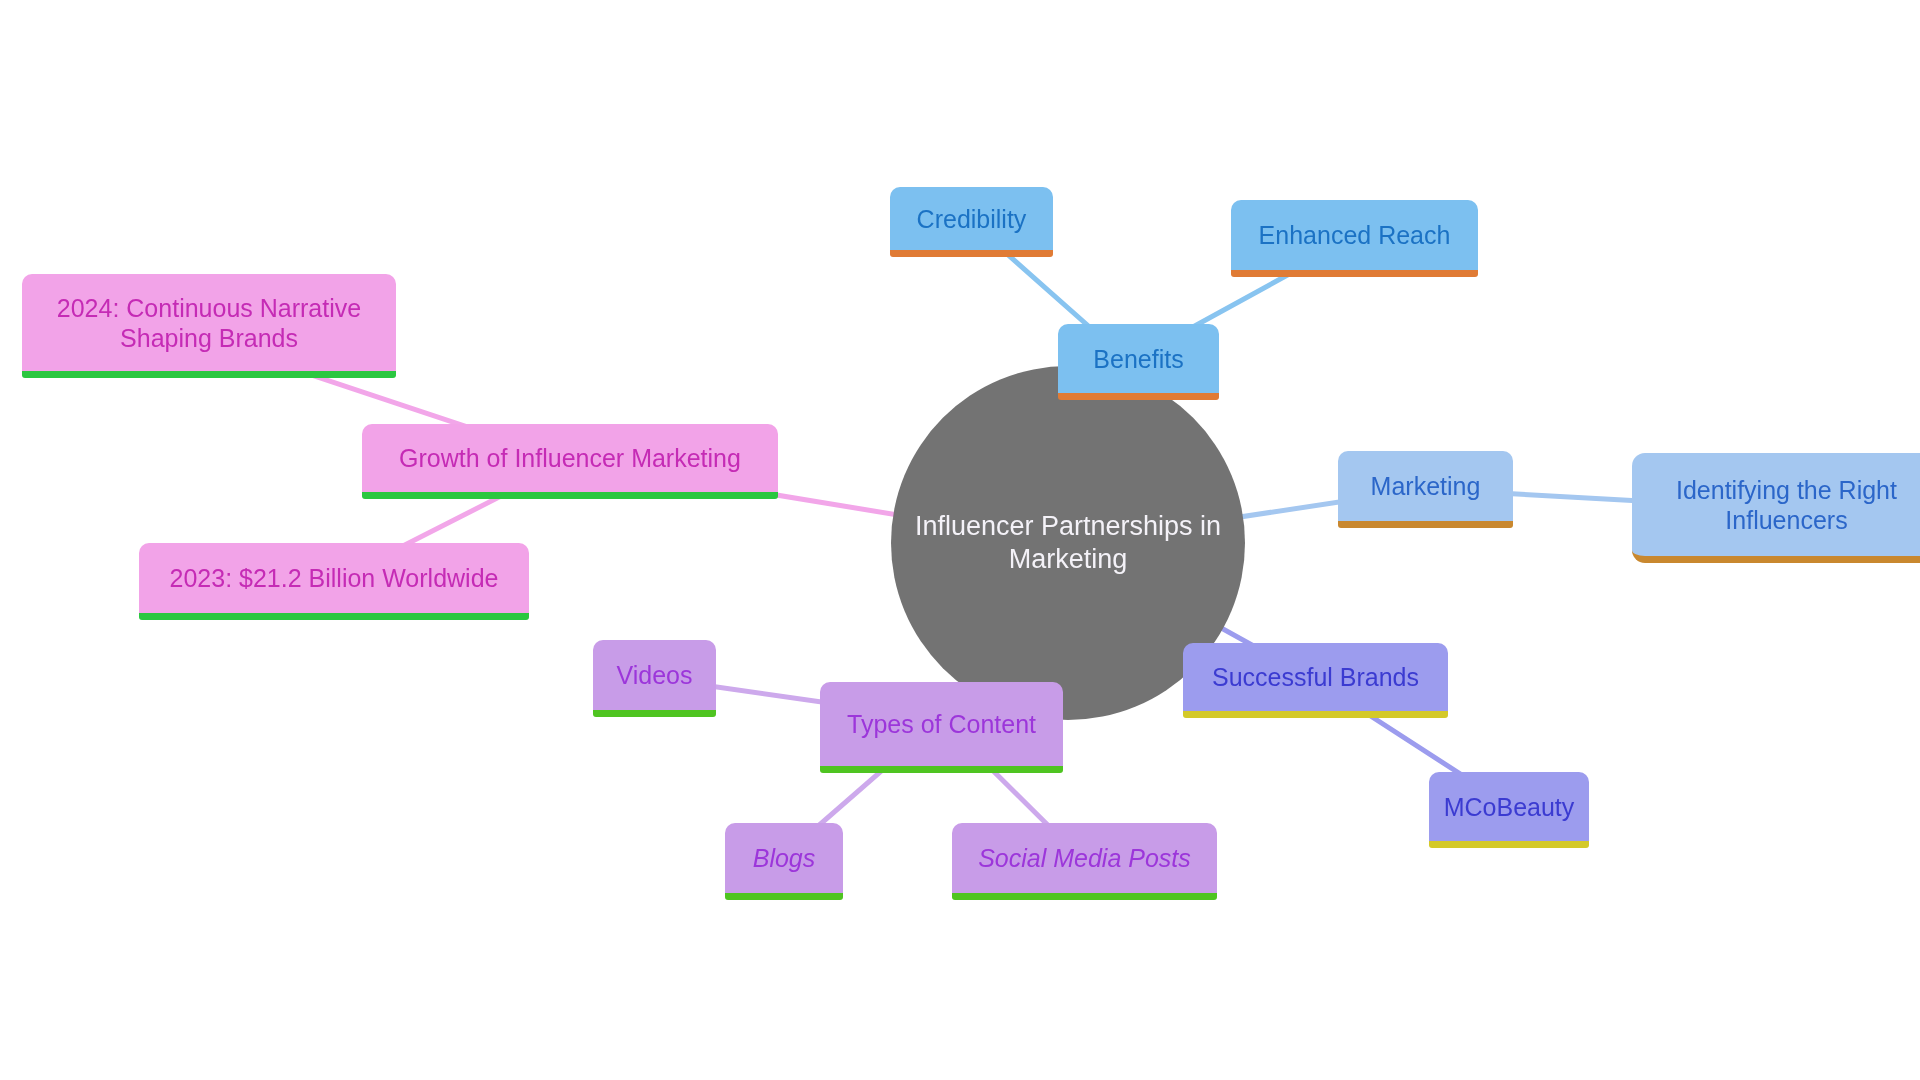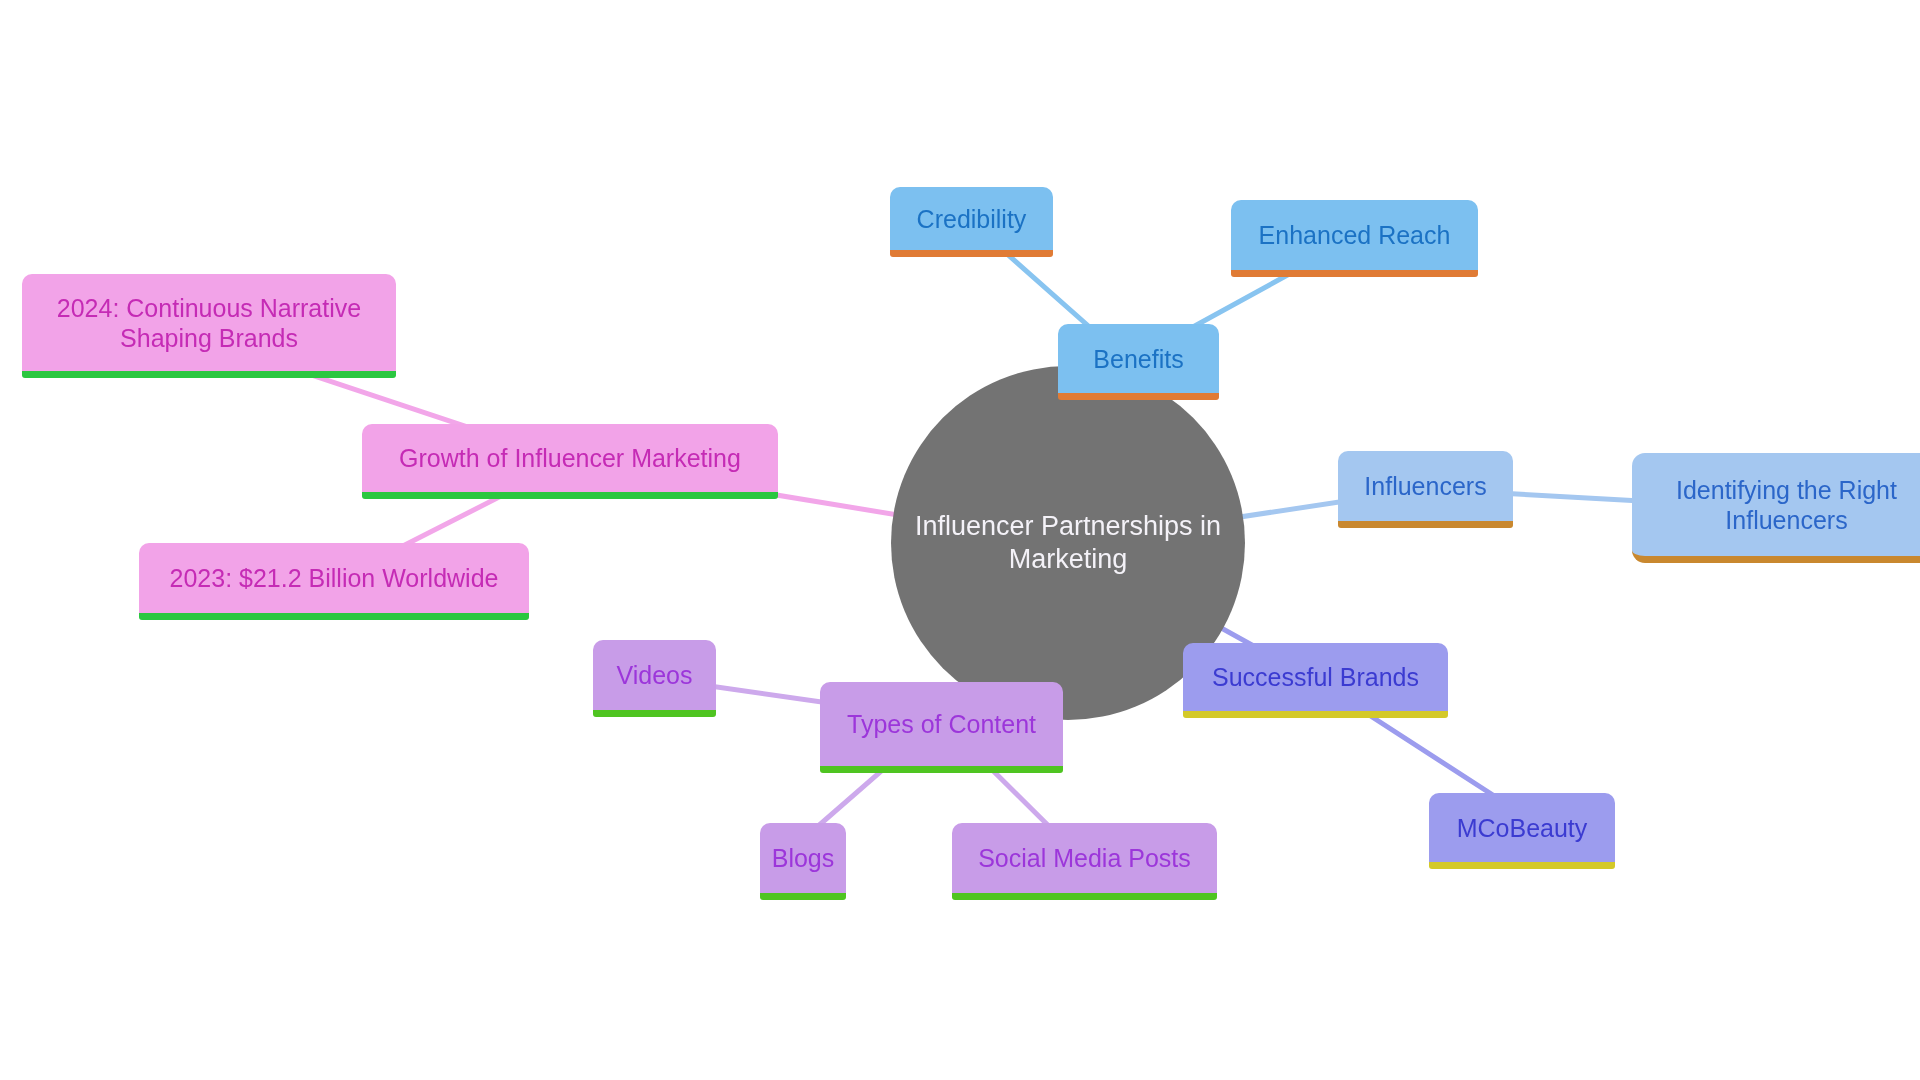--- a/index.html
+++ b/index.html
@@ -77,43 +77,43 @@
     <span>Benefits</span>
   </div>
   <div class="node fam-benefits" style="left:890px;top:187px;width:163px;height:70px;">
     <span>Credibility</span>
   </div>
   <div class="node fam-benefits" style="left:1231px;top:200px;width:247px;height:77px;">
     <span>Enhanced Reach</span>
   </div>
 
   <div class="node fam-challenges" style="left:1338px;top:451px;width:175px;height:77px;">
-    <span>Influencers</span>
+    <span>Marketing</span>
   </div>
   <div class="node fam-challenges" style="left:1632px;top:453px;width:309px;height:110px;border-radius:13px;">
     <span>Identifying the Right Influencers</span>
   </div>
 
   <div class="node fam-successful" style="left:1183px;top:643px;width:265px;height:75px;">
     <span>Successful Brands</span>
   </div>
-  <div class="node fam-successful" style="left:1429px;top:772px;width:186px;height:76px;margin-top:21px;">
+  <div class="node fam-successful" style="left:1429px;top:772px;width:160px;height:76px;">
     <span>MCoBeauty</span>
   </div>
 
   <div class="node fam-types" style="left:820px;top:682px;width:243px;height:91px;">
     <span>Types of Content</span>
   </div>
   <div class="node fam-types" style="left:593px;top:640px;width:123px;height:77px;">
     <span>Videos</span>
   </div>
-  <div class="node fam-types" style="left:760px;top:823px;width:86px;height:77px;">
+  <div class="node fam-types" style="left:725px;top:823px;width:118px;height:77px;font-style:italic;">
     <span>Blogs</span>
   </div>
-  <div class="node fam-types" style="left:952px;top:823px;width:265px;height:77px;">
+  <div class="node fam-types" style="left:952px;top:823px;width:265px;height:77px;font-style:italic;">
     <span>Social Media Posts</span>
   </div>
 
   <div class="node fam-growth" style="left:362px;top:424px;width:416px;height:75px;">
     <span>Growth of Influencer Marketing</span>
   </div>
   <div class="node fam-growth" style="left:22px;top:274px;width:374px;height:104px;">
     <span>2024: Continuous Narrative Shaping Brands</span>
   </div>
   <div class="node fam-growth" style="left:139px;top:543px;width:390px;height:77px;align-items:center;">

